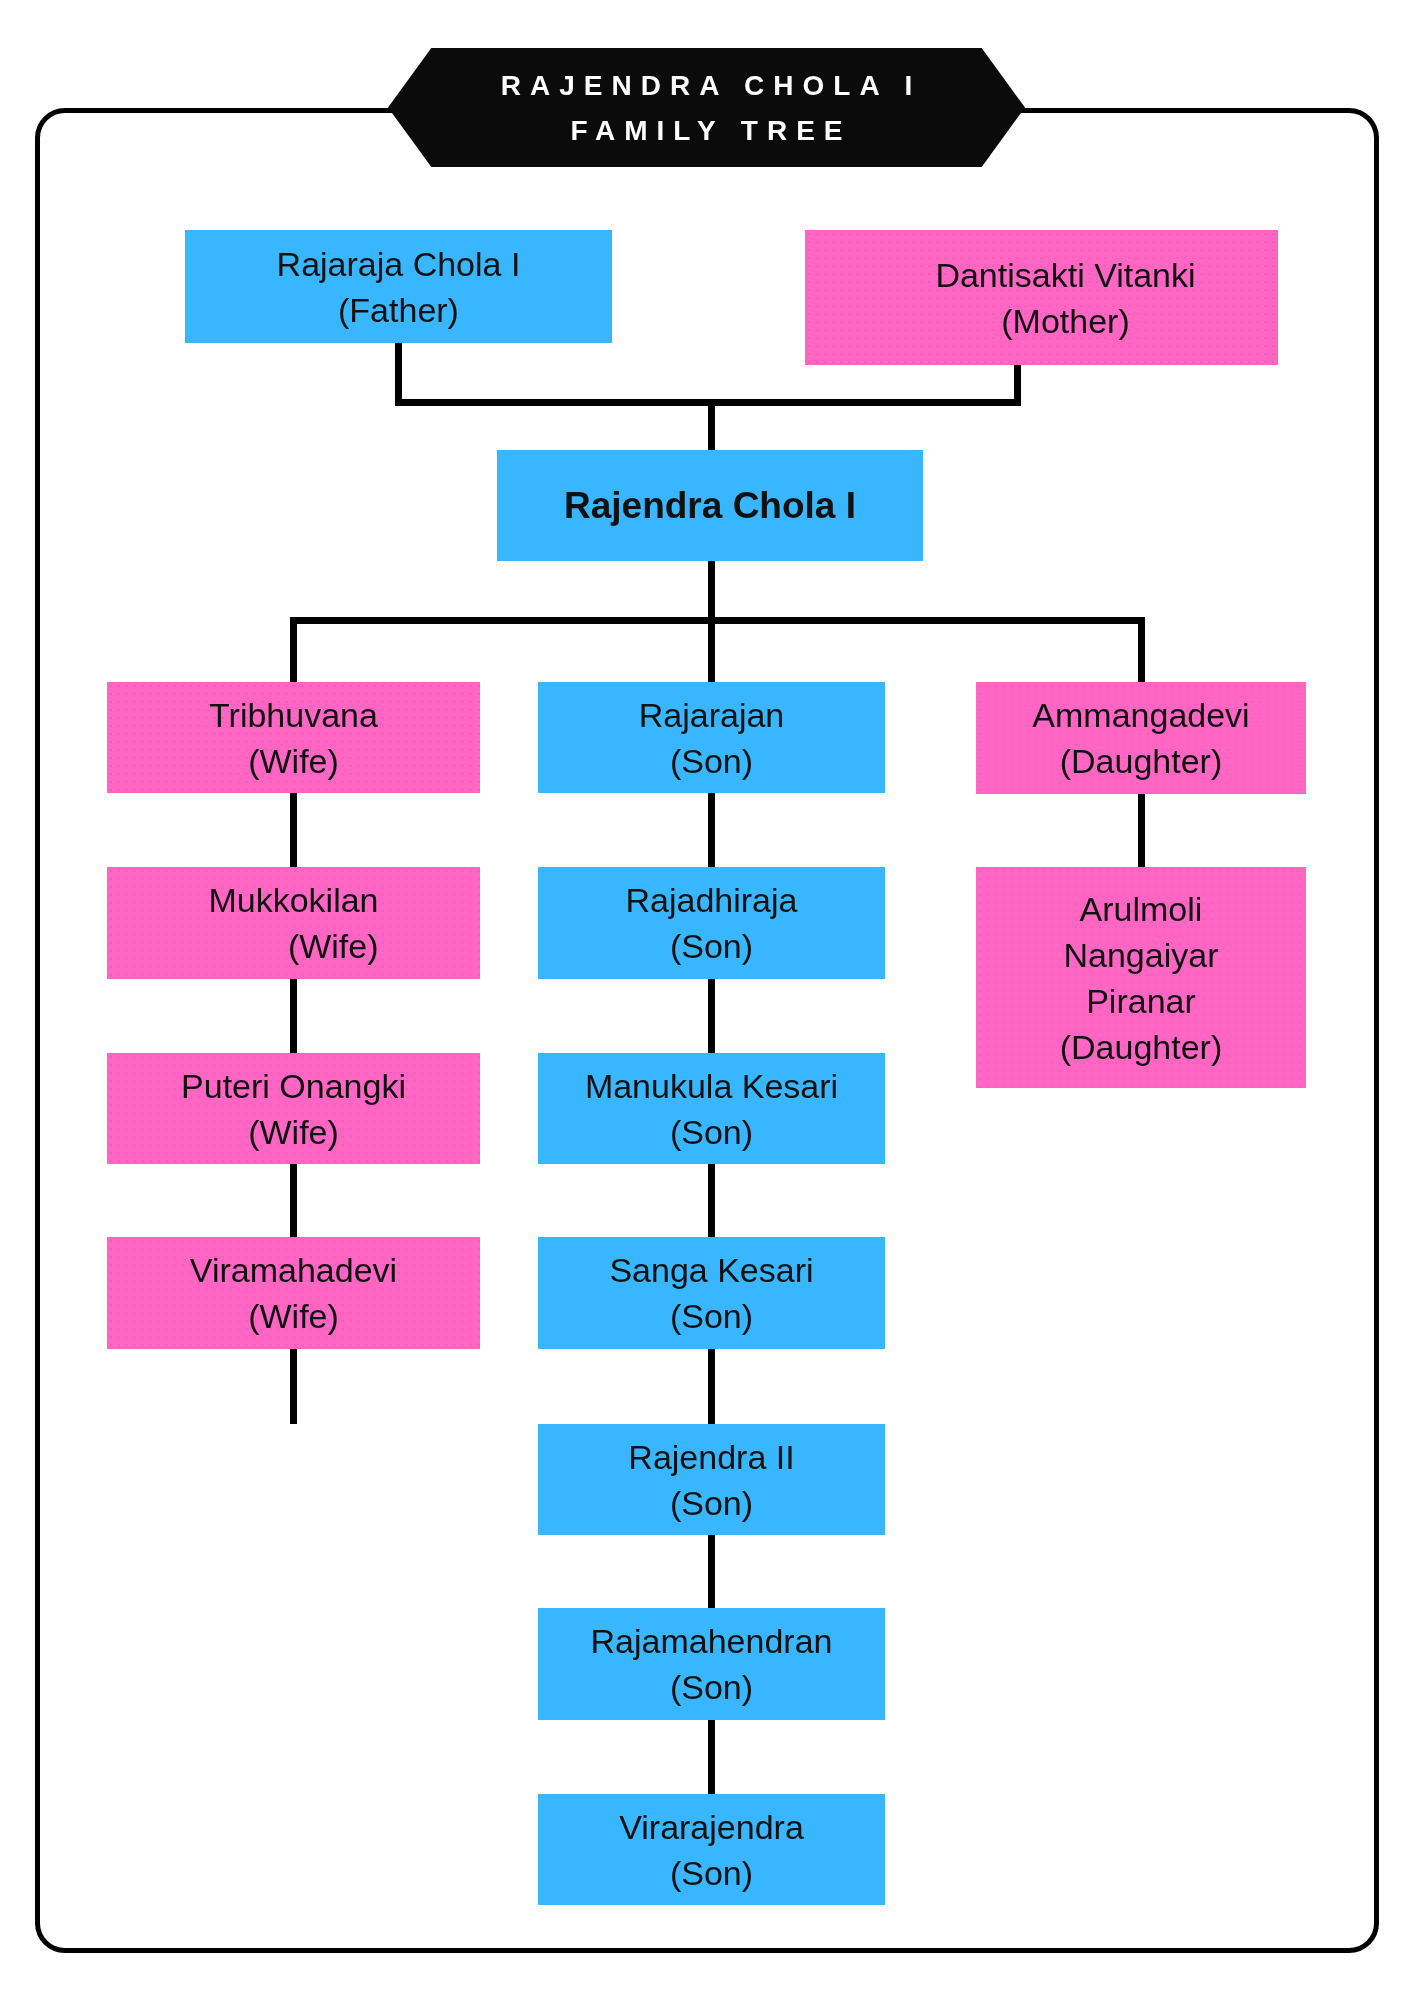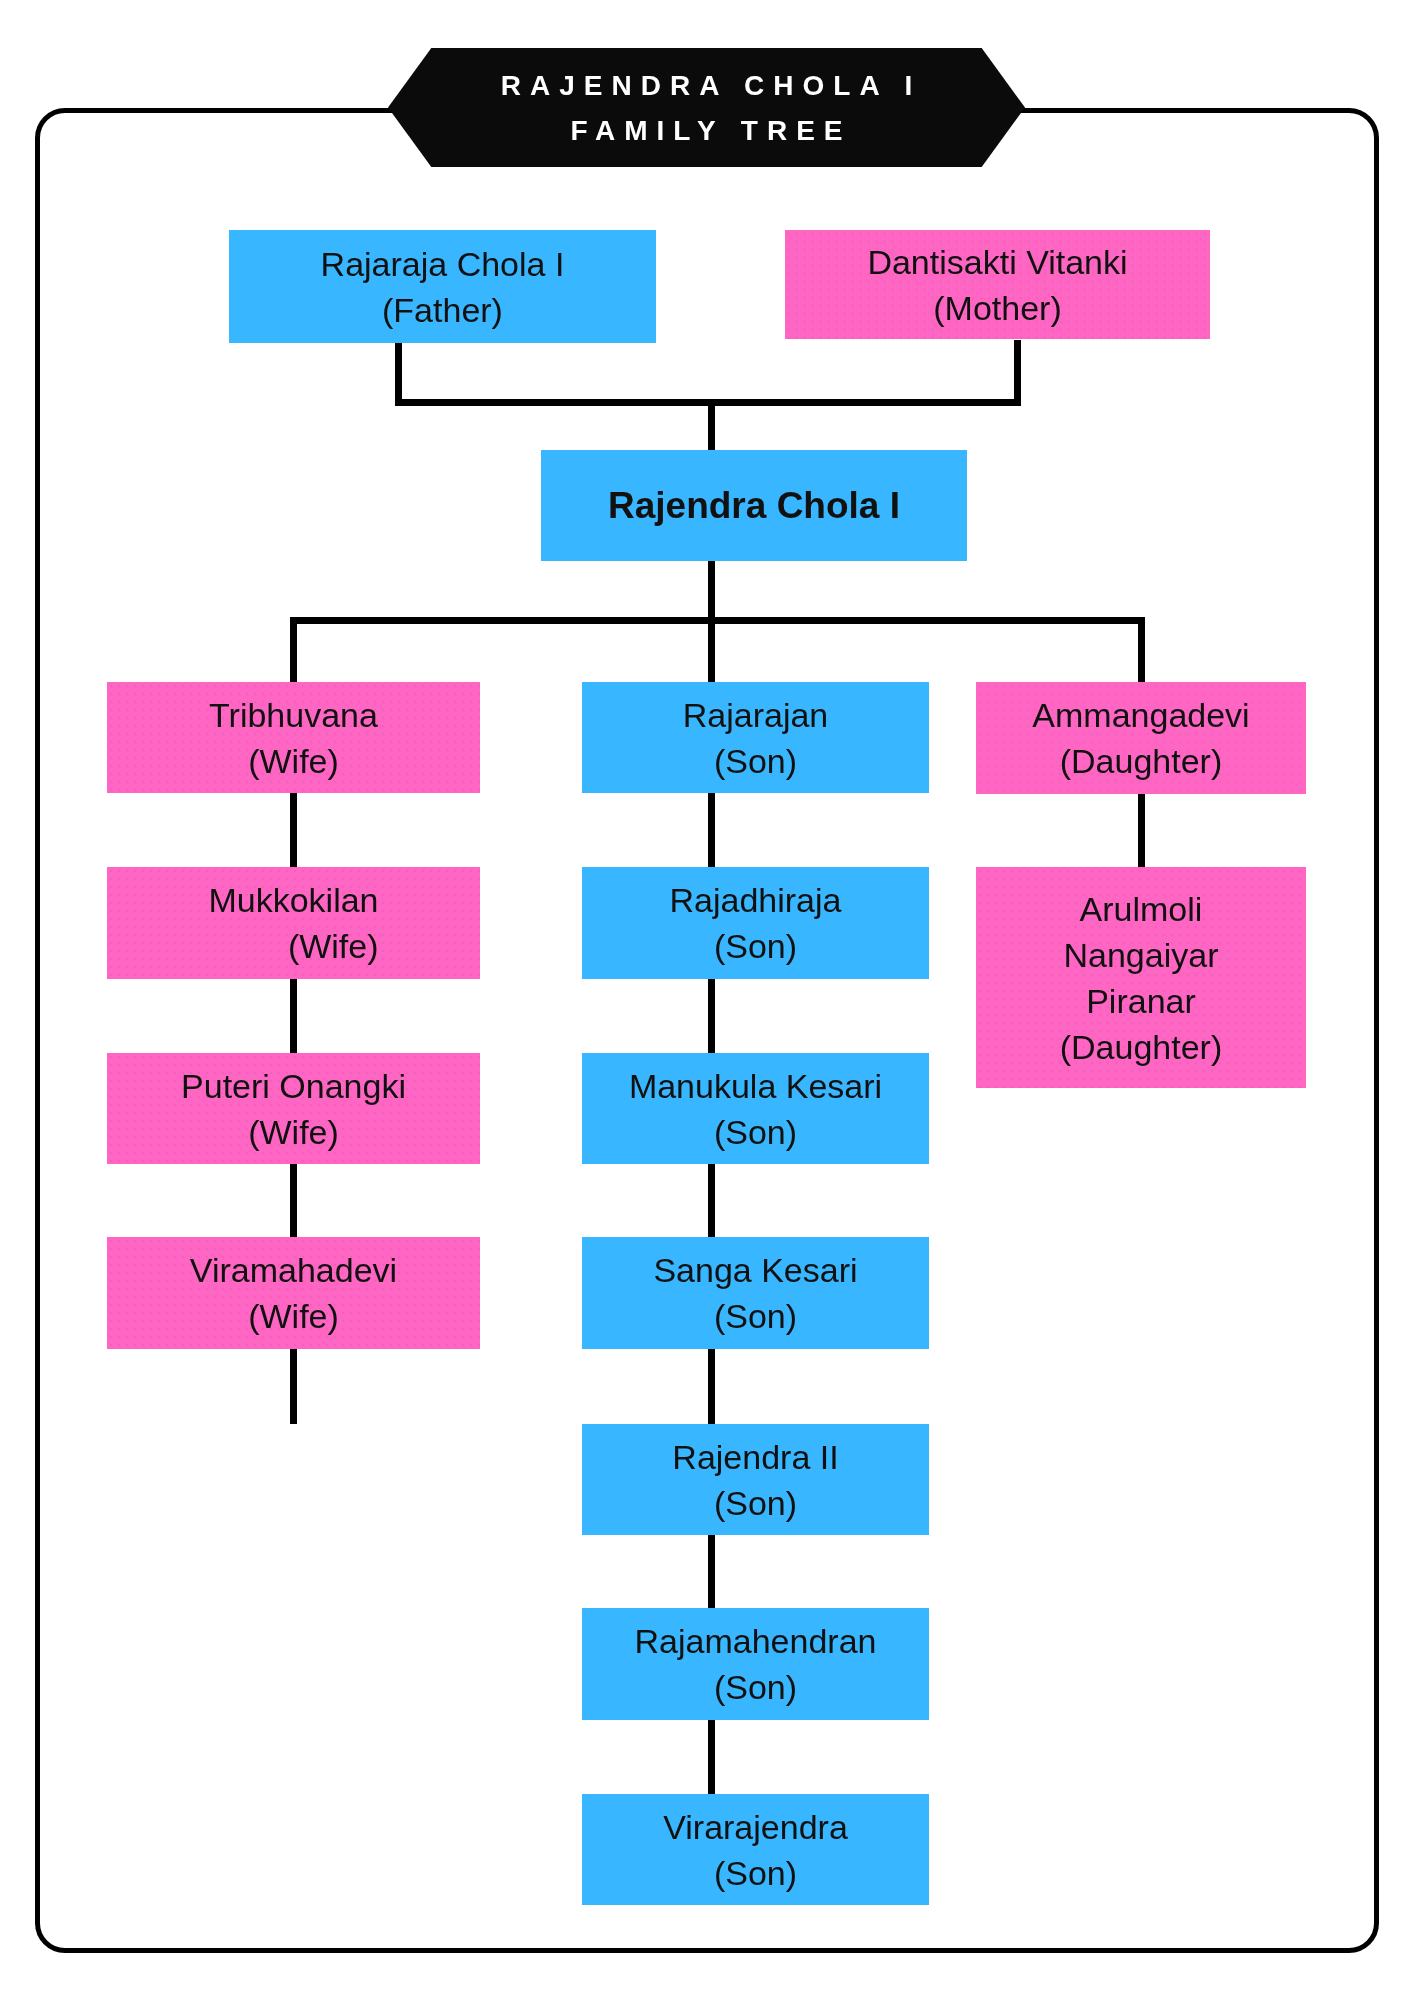--- a/index.html
+++ b/index.html
@@ -59,21 +59,21 @@
     display: flex;
     align-items: center;
     justify-content: center;
     text-align: center;
     white-space: pre-line;
     font-size: 34px;
     line-height: 46px;
     color: var(--text, #111);
     z-index: 2;
   }
-  .node.blue { background: var(--son-blue, #38B6FF); margin-left: 44px; }
+  .node.blue { background: var(--son-blue, #38B6FF); }
   .node.pink {
     background: var(--wife-pink, #FF66C4);
     background-image: radial-gradient(circle, rgba(0,0,0,0.055) 1.2px, transparent 1.4px);
     background-size: 8px 8px;
   }
   .node.root {
     font-weight: 700;
     font-size: 37px;
   }
 </style>
@@ -93,21 +93,21 @@
   <div class="line" style="left:1014px; top:340px; width:7px; height:62px;"></div>
   <div class="line" style="left:395px; top:399px; width:626px; height:7px;"></div>
   <div class="line" style="left:708px; top:399px; width:7px; height:56px;"></div>
   <div class="line" style="left:708px; top:561px; width:7px; height:1233px;"></div>
   <div class="line" style="left:290px; top:617px; width:855px; height:7px;"></div>
   <div class="line" style="left:290px; top:617px; width:7px; height:807px;"></div>
   <div class="line" style="left:1138px; top:617px; width:7px; height:250px;"></div>
 
   <div class="node blue" style="left:185px; top:230px; width:427px; height:113px;">Rajaraja Chola I
 (Father)</div>
-  <div class="node pink" style="left:785px; top:230px; width:425px; height:109px;">Dantisakti Vitanki
+  <div class="node pink" style="left:805px; top:230px; width:425px; height:135px;padding-left:48px;">Dantisakti Vitanki
 (Mother)</div>
 
   <div class="node blue root" style="left:497px; top:450px; width:426px; height:111px;">Rajendra Chola I</div>
 
   <div class="node pink" style="left:107px; top:682px;  width:373px; height:111px;">Tribhuvana
 (Wife)</div>
   <div class="node pink" style="left:107px; top:867px;  width:373px; height:112px;text-align:right;">Mukkokilan
 (Wife)</div>
   <div class="node pink" style="left:107px; top:1053px; width:373px; height:111px;">Puteri Onangki
 (Wife)</div>

